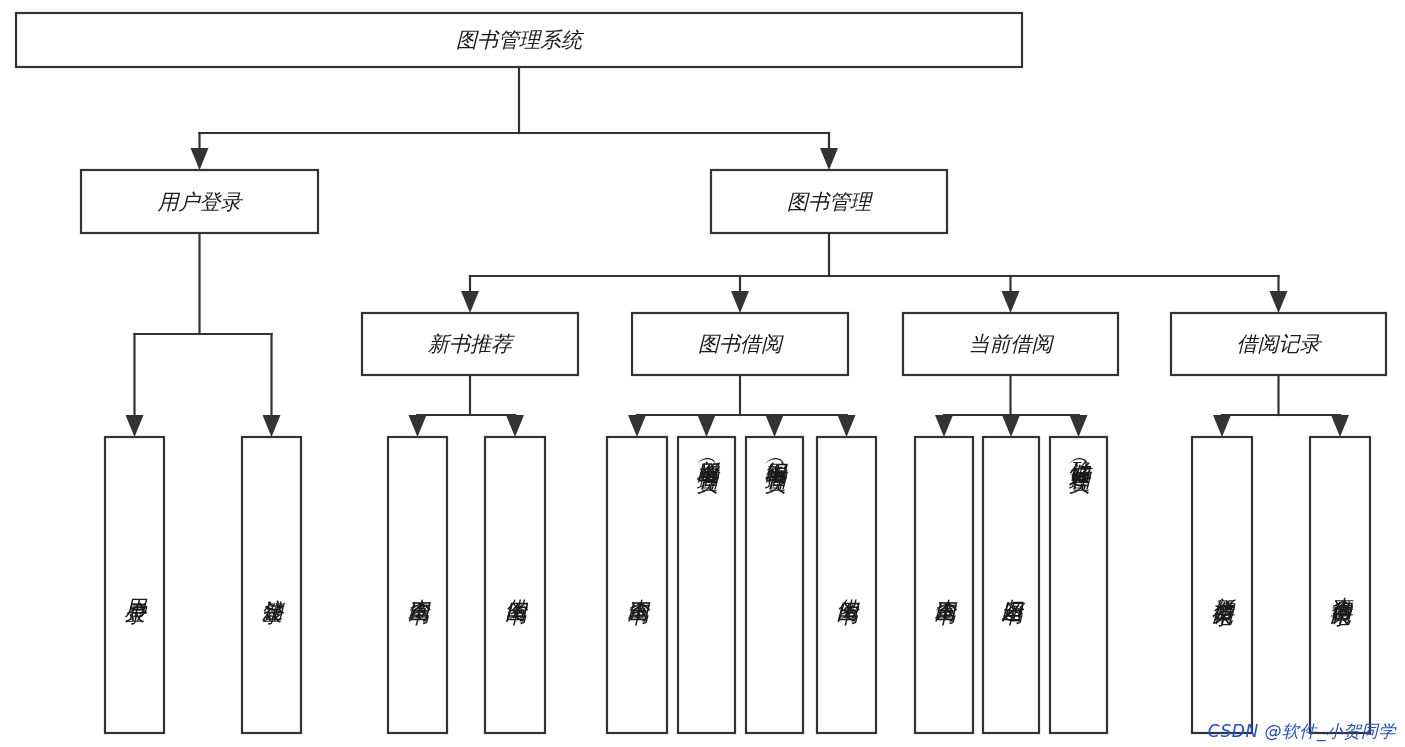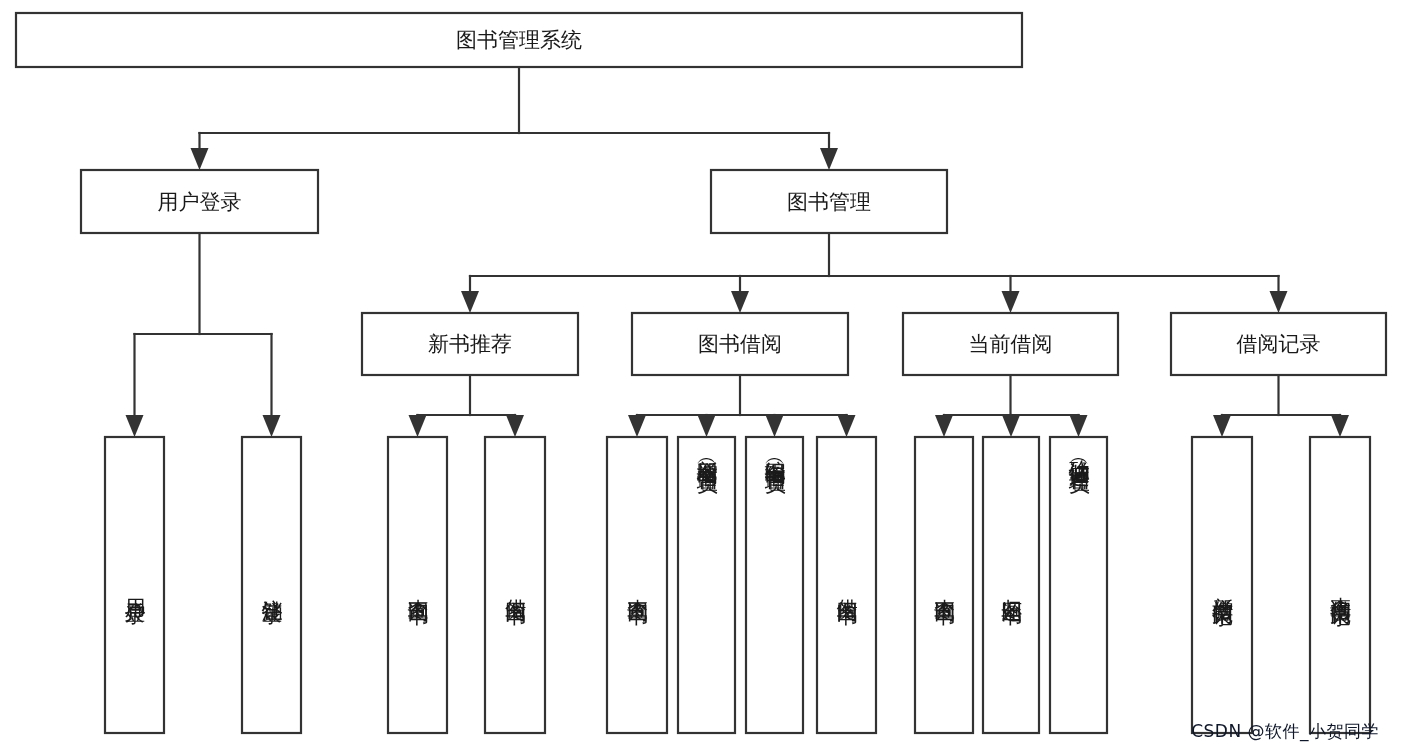--- a/index.html
+++ b/index.html
@@ -10,20 +10,21 @@
   }
   body {
     font-family: "DejaVu Sans", "Liberation Sans", sans-serif;
   }
   #diagram-root {
     position: relative;
     width: 1405px;
     height: 747px;
     background: #ffffff;
     overflow: hidden;
+    font-style: italic;
   }
   svg#tree-svg {
     position: absolute;
     left: 0;
     top: 0;
     width: 1405px;
     height: 747px;
     display: block;
   }
   .node-box {
@@ -61,25 +62,25 @@
     font-family: "DejaVu Sans", "Liberation Sans", sans-serif;
     font-size: 21px;
     line-height: 1.12;
     color: #1a1a1a;
     letter-spacing: 2px;
     white-space: nowrap;
     text-align: center;
   }
   .watermark {
     position: absolute;
-    right: 26px;
+    right: 9px;
     bottom: 4px;
     font-family: "DejaVu Sans", "Liberation Sans", sans-serif;
     font-size: 17px;
-    color: #0f172a;
+    color: #1d4ed8;
     letter-spacing: 0.5px;
     white-space: nowrap;
   }
 </style>
 </head>
 <body>
 
 <div id="diagram-root">
 
   <svg id="tree-svg" viewBox="0 0 1405 747">

